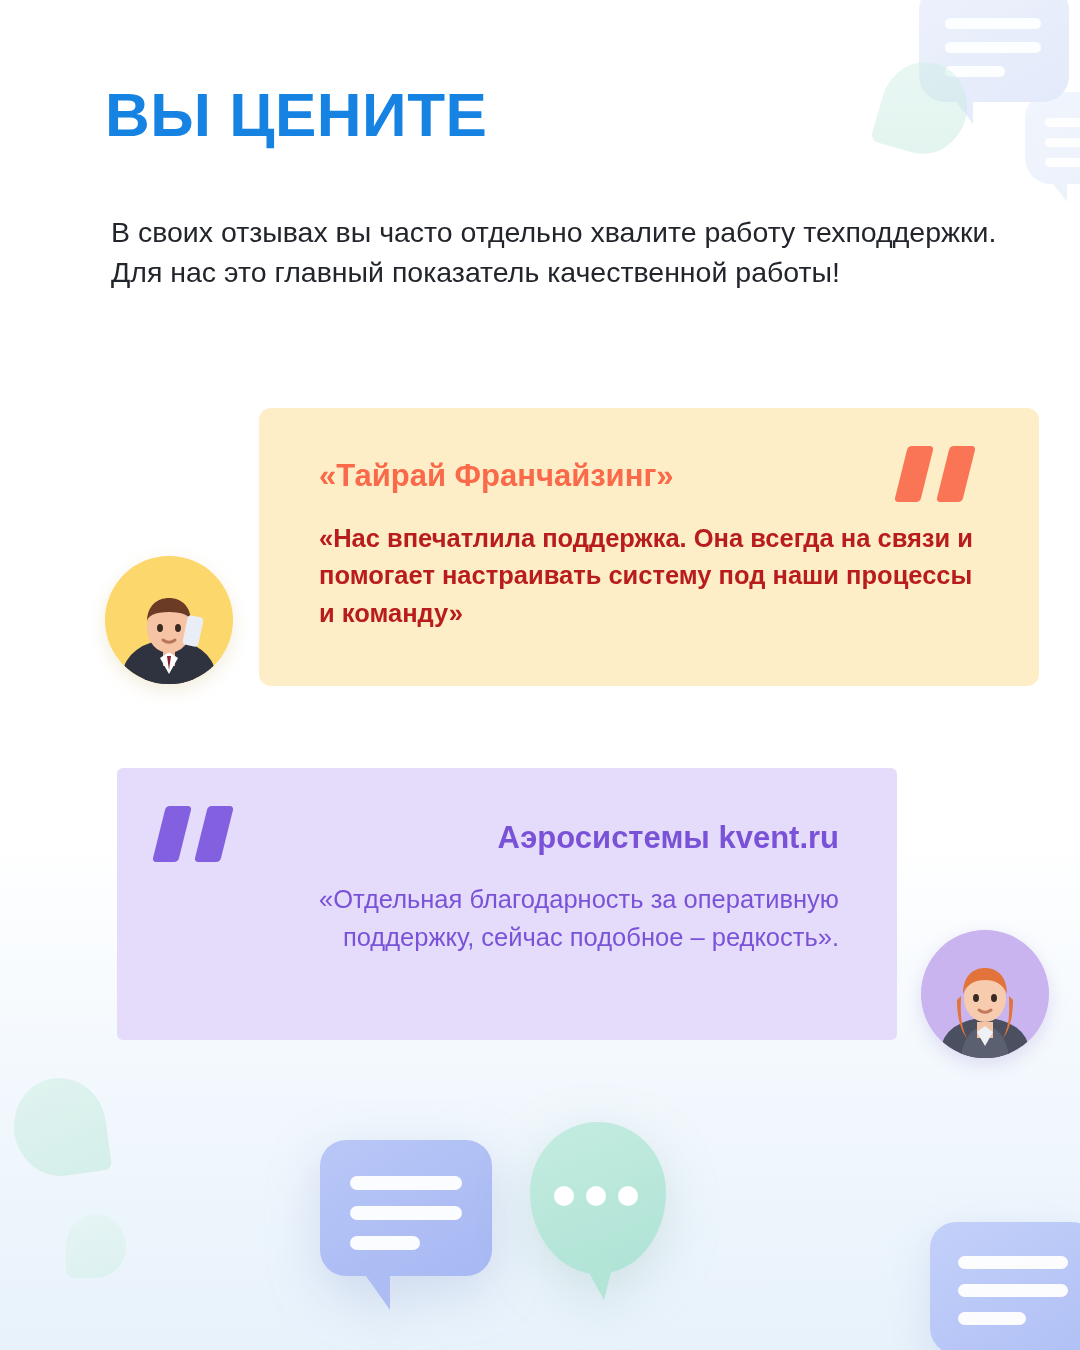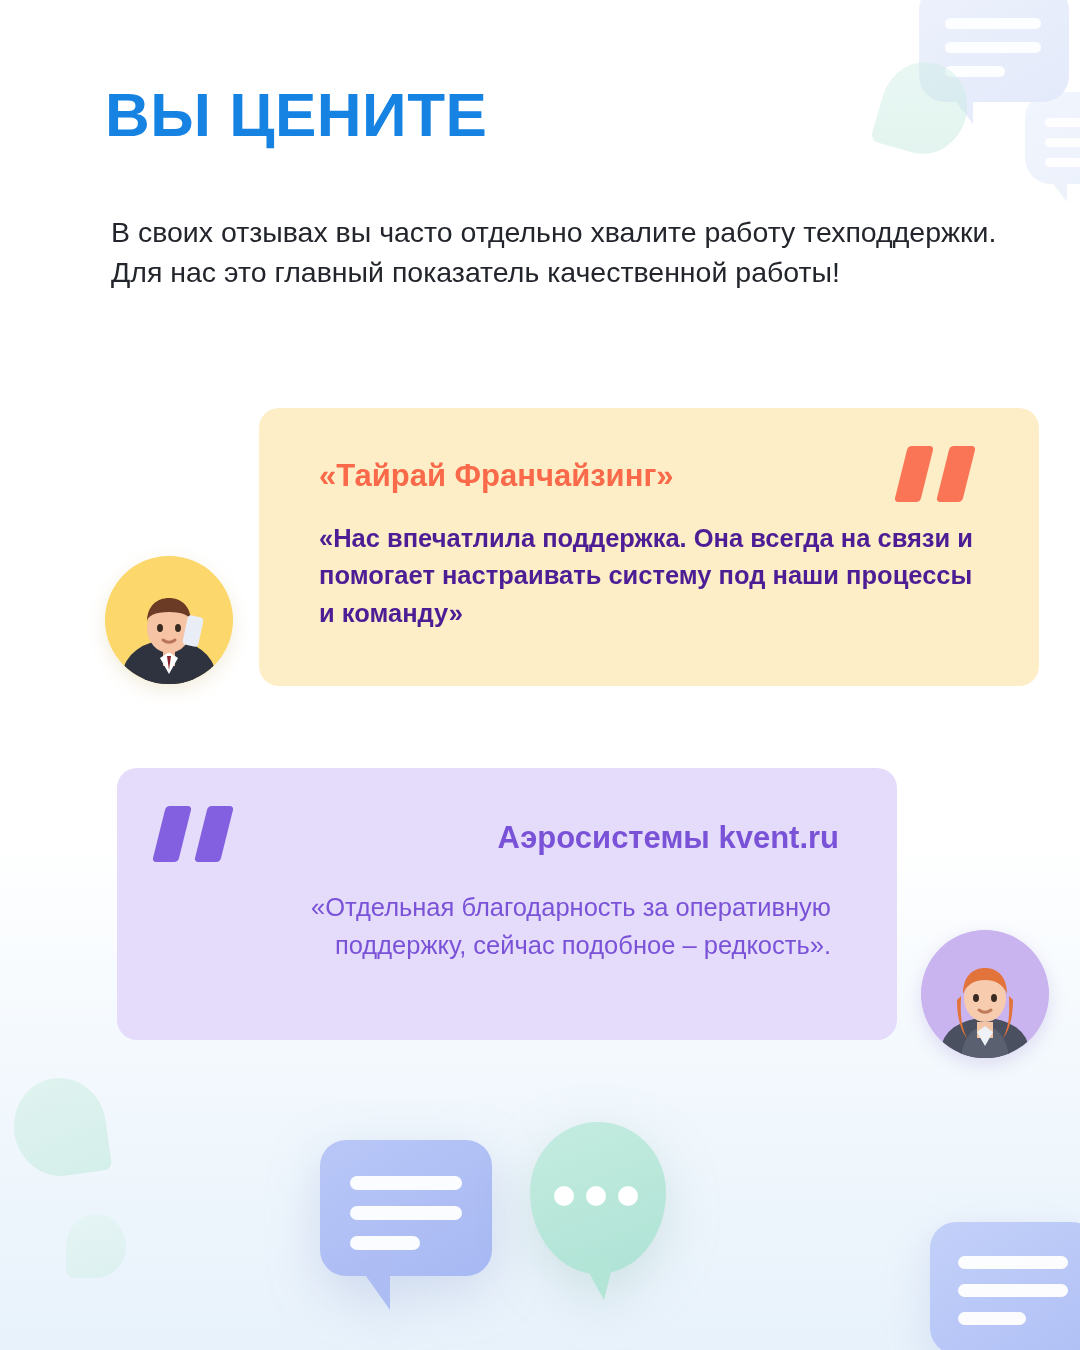--- a/index.html
+++ b/index.html
@@ -191,21 +191,21 @@
   }
 
   
   .card-yellow {
     position: absolute;
     left: 222px;
     top: 408px;
     width: 780px;
     height: 278px;
     background: #fdeec7;
-    border-radius: 20px;
+    border-radius: 12px;
   }
   .card-yellow .quote-mark {
     position: absolute;
     right: 52px;
     top: 38px;
     width: 92px;
     height: 56px;
   }
   .qm-bar {
     position: absolute;
@@ -229,21 +229,21 @@
     margin: 0;
   }
   .ty-text {
     position: absolute;
     left: 60px;
     top: 112px;
     width: 672px;
     font-size: 25.5px;
     font-weight: bold;
     line-height: 1.47;
-    color: #4c1d95;
+    color: #b91c1c;
     margin: 0;
   }
 
   .avatar {
     position: absolute;
     border-radius: 50%;
     overflow: hidden;
   }
   .avatar-man {
     left: 68px;
@@ -265,21 +265,21 @@
   }
 
   
   .card-purple {
     position: absolute;
     left: 80px;
     top: 768px;
     width: 780px;
     height: 272px;
     background: #e5dcfb;
-    border-radius: 20px;
+    border-radius: 6px;
   }
   .card-purple .quote-mark {
     position: absolute;
     left: 36px;
     top: 38px;
     width: 92px;
     height: 56px;
   }
   .card-purple .qm-bar { background: #8260e0; }
   .card-purple .qm-a { left: 6px; }
@@ -296,21 +296,21 @@
     text-align: right;
   }
   .tp-text {
     position: absolute;
     right: 58px;
     top: 112px;
     width: 600px;
     font-size: 25.5px;
     line-height: 1.5;
     color: #7a52d8;
-    margin: 8px;
+    margin: 0;
     text-align: right;
   }
 </style>
 </head>
 <body>
 
 <div class="page">
 
   <div class="bg-layer">
 

